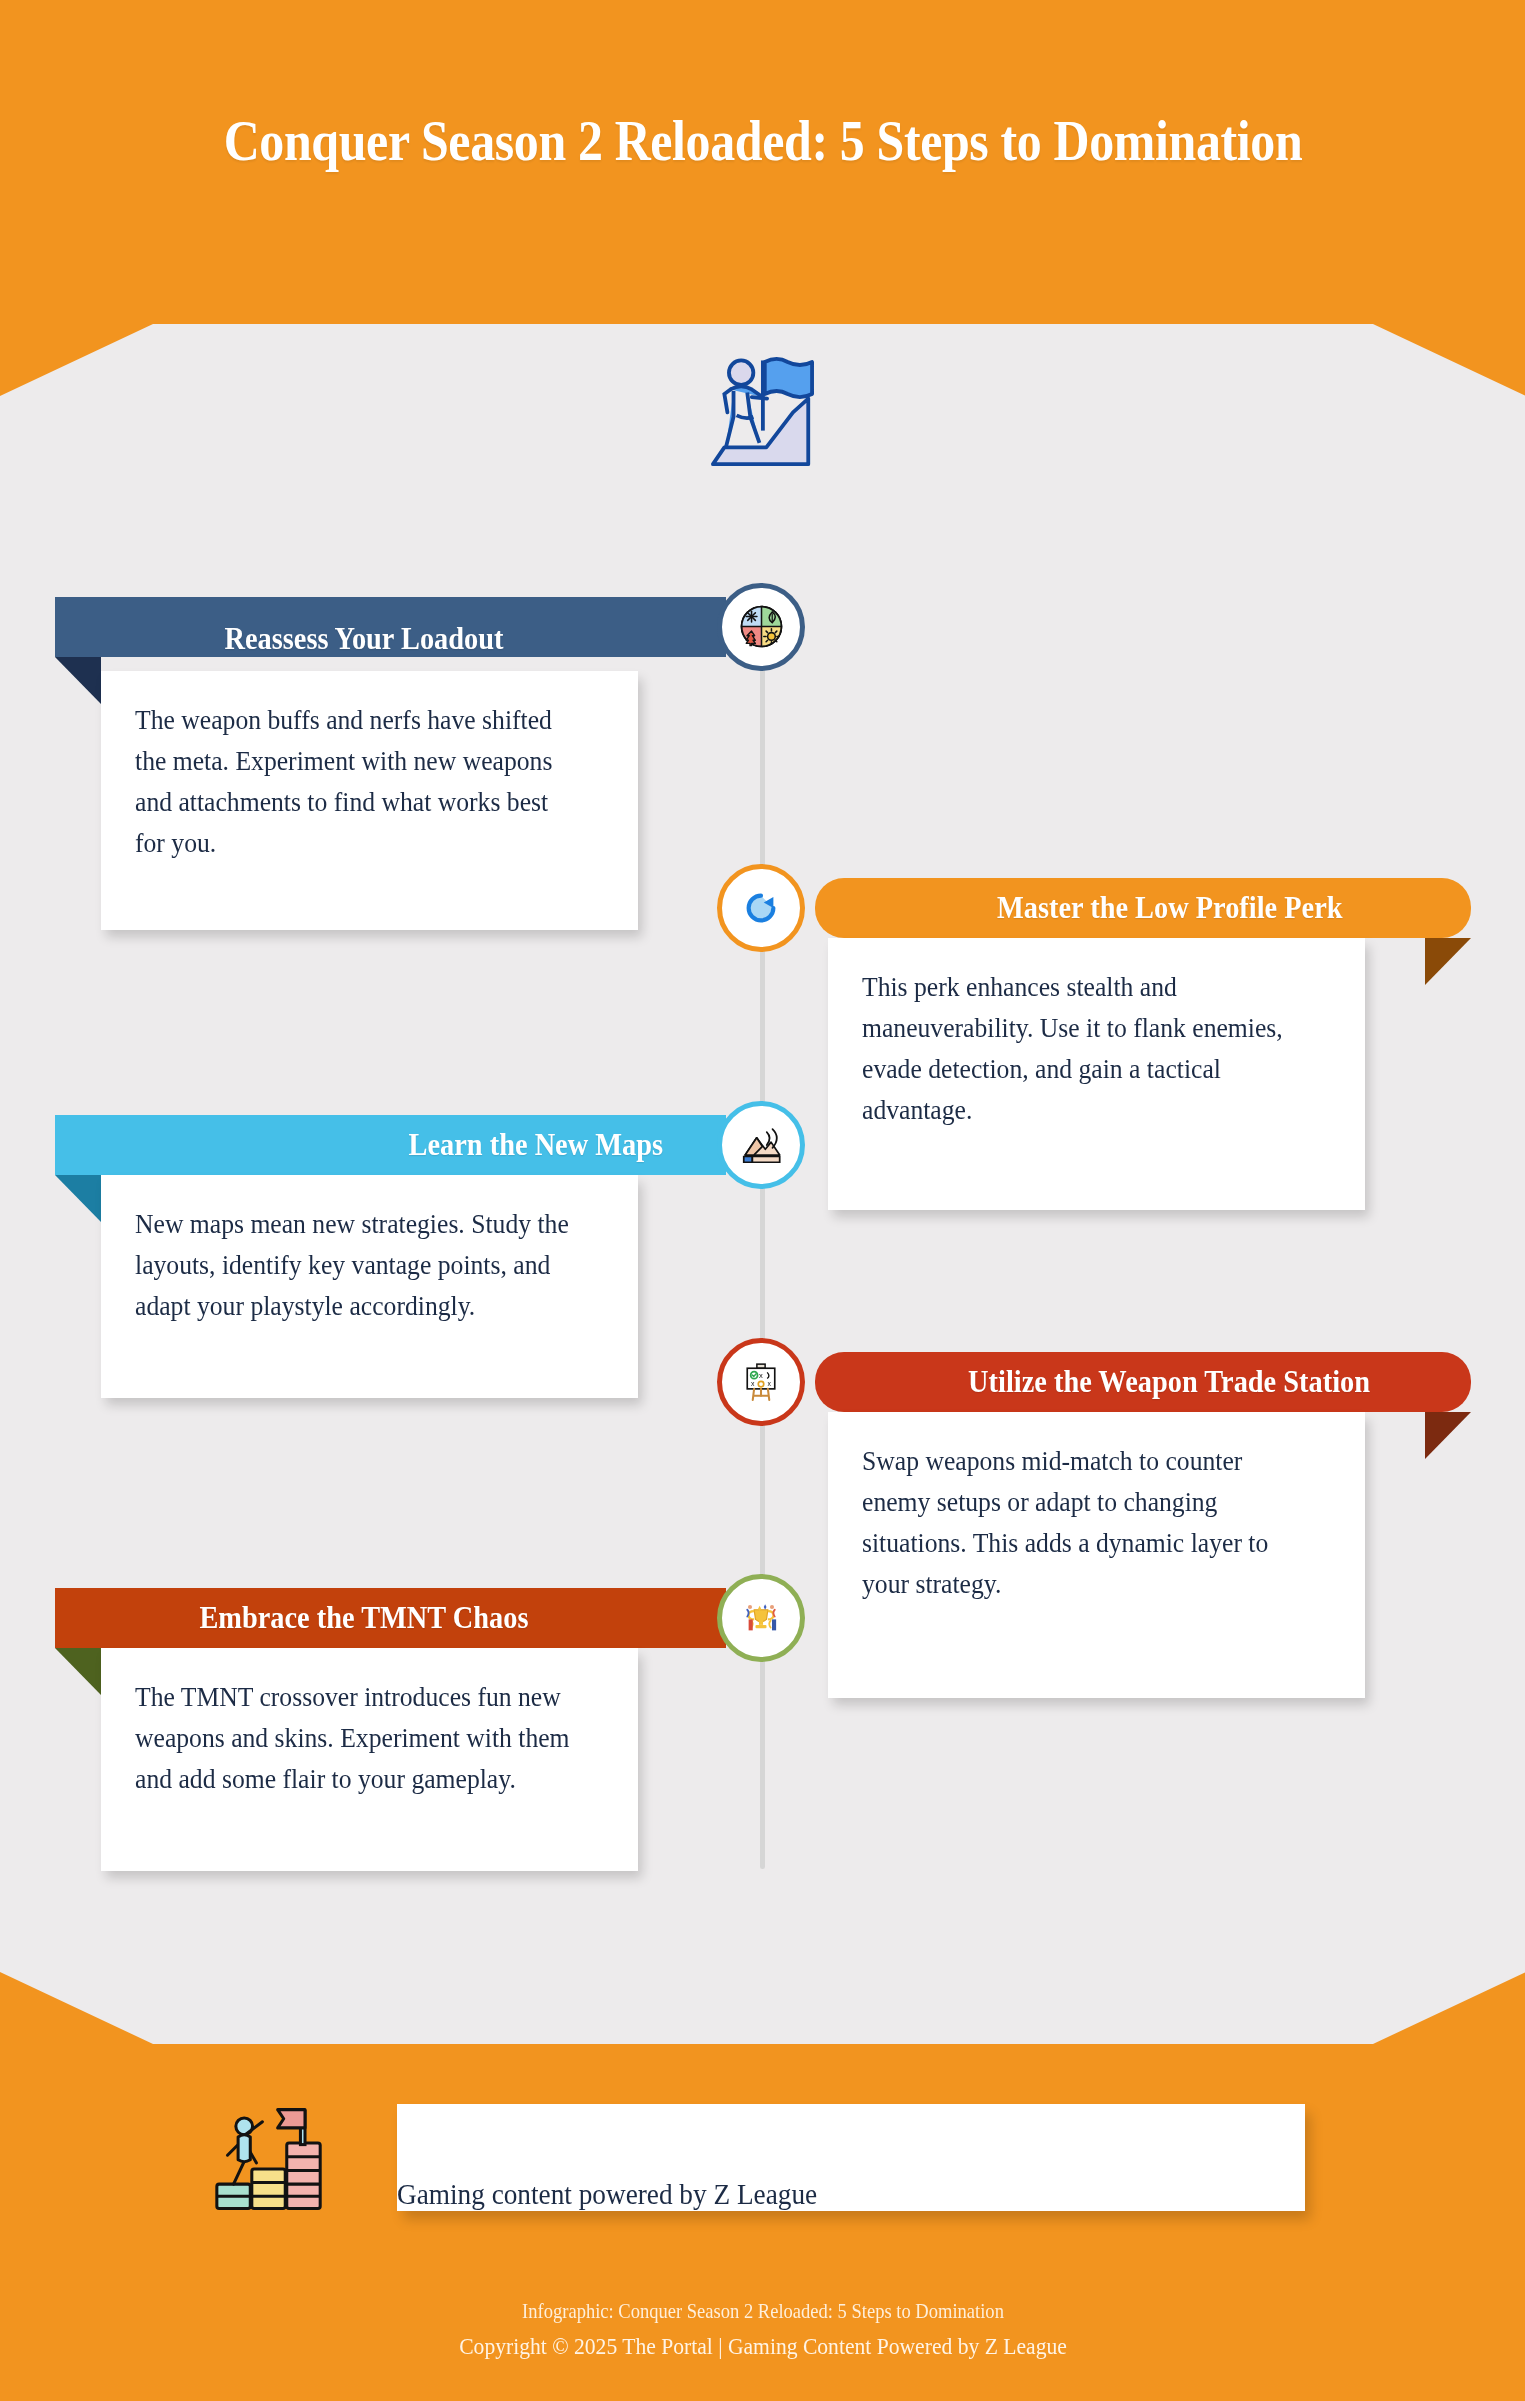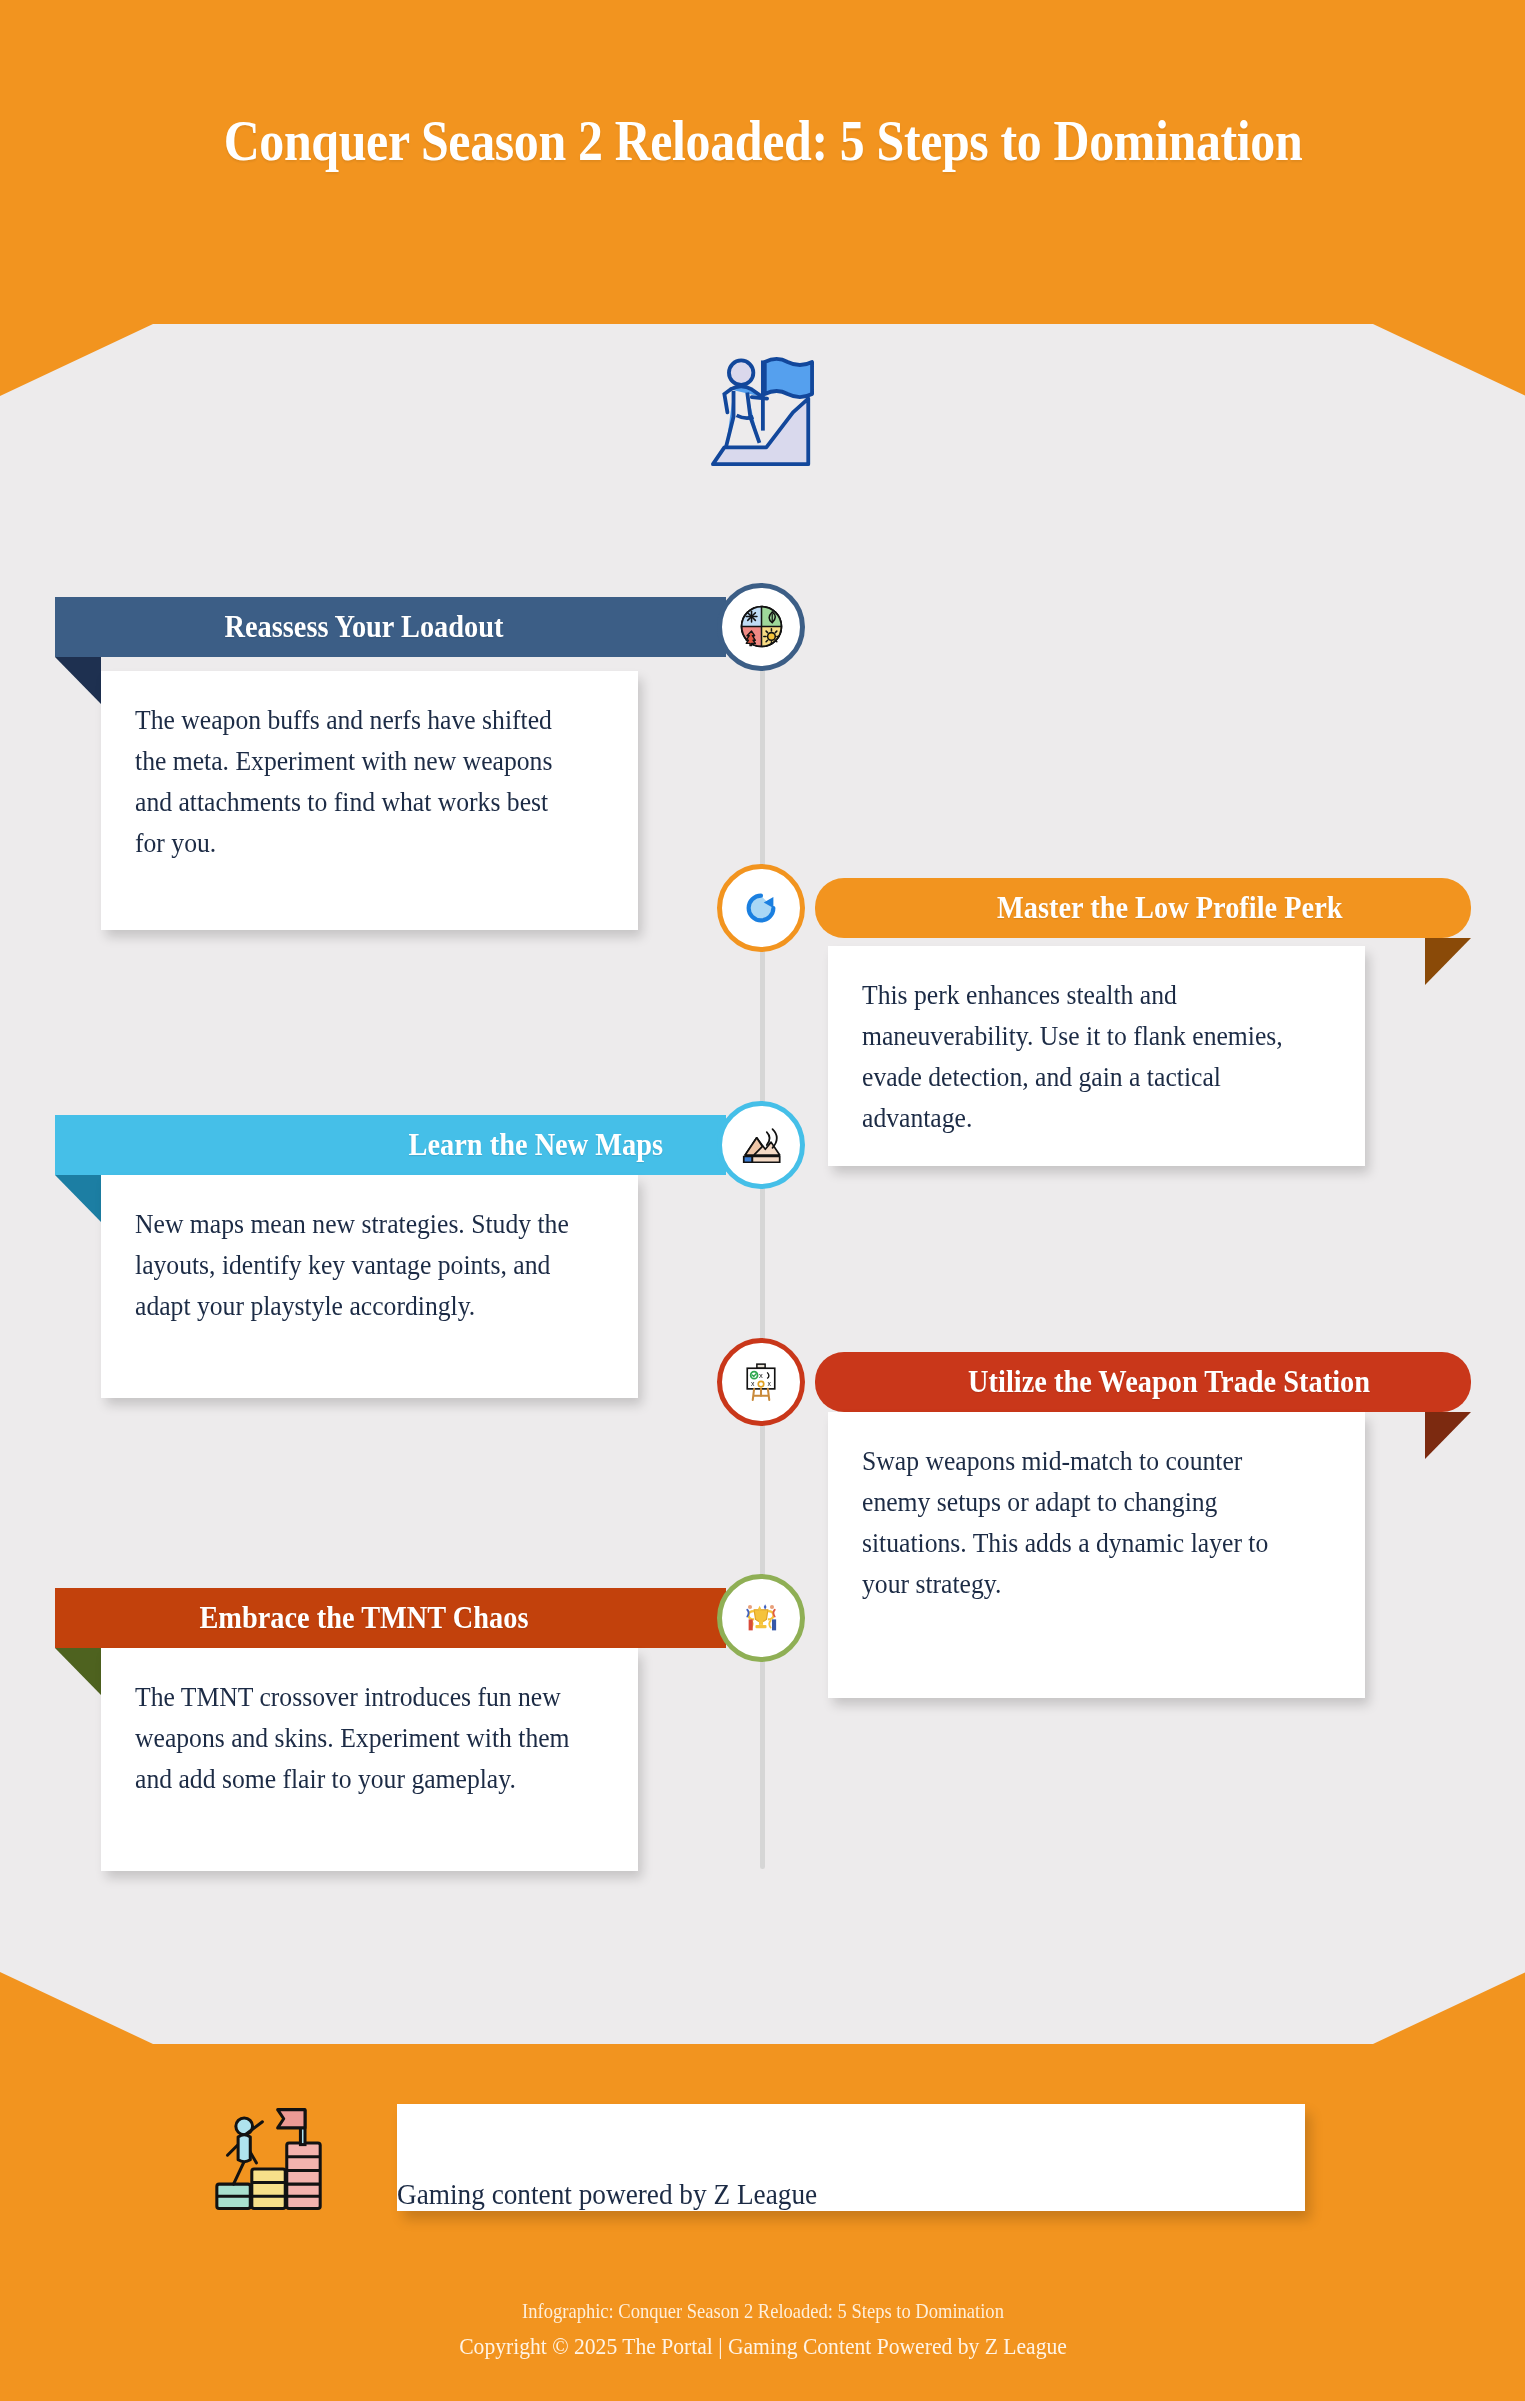--- a/index.html
+++ b/index.html
@@ -175,21 +175,21 @@
     <path d="M86 104 q12 6 22 2" fill="none" stroke="#12479B" stroke-width="5"></path>
     <rect x="118" y="32" width="5" height="92" fill="#12479B"></rect>
     <path d="M123 34 q16 -8 30 0 q16 8 32 0 l0 42 q-16 8 -32 0 q-14 -8 -30 0 Z" fill="#55A0EE" stroke="#12479B" stroke-width="5" stroke-linejoin="round"></path>
     <path d="M106 80 l20 2" stroke="#12479B" stroke-width="5" stroke-linecap="round"></path>
   </svg>
 </div>
 
 <div id="timeline-line"></div>
 
 <div class="step left" style="left:0;top:597px;width:1526px;">
-  <div class="banner" style="width:671px;background:#3C5E86;">
+  <div class="banner" style="width:671px;background:#3C5E86;align-items:flex-end;">
     <span class="banner-title">Reassess Your Loadout</span>
   </div>
   <div class="fold" style="border-top-color:#1E3050;"></div>
   <div class="card" style="left:101px;width:537px;height:259px;margin-top:14px;">
     <div class="card-text">The weapon buffs and nerfs have shifted the meta. Experiment with new weapons and attachments to find what works best for you.</div>
   </div>
   <div class="marker" style="left:717px;top:-14.5px;border:5.3px solid #3C5E86;">
     <svg viewBox="0 0 64 64" width="49" height="49">
       <circle cx="32" cy="32" r="26" fill="#fff" stroke="#121212" stroke-width="2.4"></circle>
       <path d="M32 6 A26 26 0 0 0 6 32 L32 32 Z" fill="#BFDCF5"></path>
@@ -221,21 +221,21 @@
       </g>
     </svg>
   </div>
 </div>
 
 <div class="step right" style="left:0;top:878px;width:1526px;">
   <div class="banner" style="width:656px;background:#F2941F;">
     <span class="banner-title">Master the Low Profile Perk</span>
   </div>
   <div class="fold" style="border-top-color:#8A4A08;"></div>
-  <div class="card" style="left:828px;width:537px;height:220px;margin-top:8px;">
+  <div class="card" style="left:828px;width:537px;height:272px;">
     <div class="card-text">This perk enhances stealth and maneuverability. Use it to flank enemies, evade detection, and gain a tactical advantage.</div>
   </div>
   <div class="marker" style="left:717px;top:-14.5px;border:5.3px solid #F2941F;">
     <svg viewBox="0 0 64 64" width="44" height="44">
       <path d="M32 14 A18 18 0 1 0 50 32" fill="#A9D7F5" stroke="#1A7FE0" stroke-width="6" stroke-linecap="round"></path>
       <path d="M50 32 L50 16 L36 24 Z" fill="#1A7FE0"></path>
     </svg>
   </div>
 </div>
 

